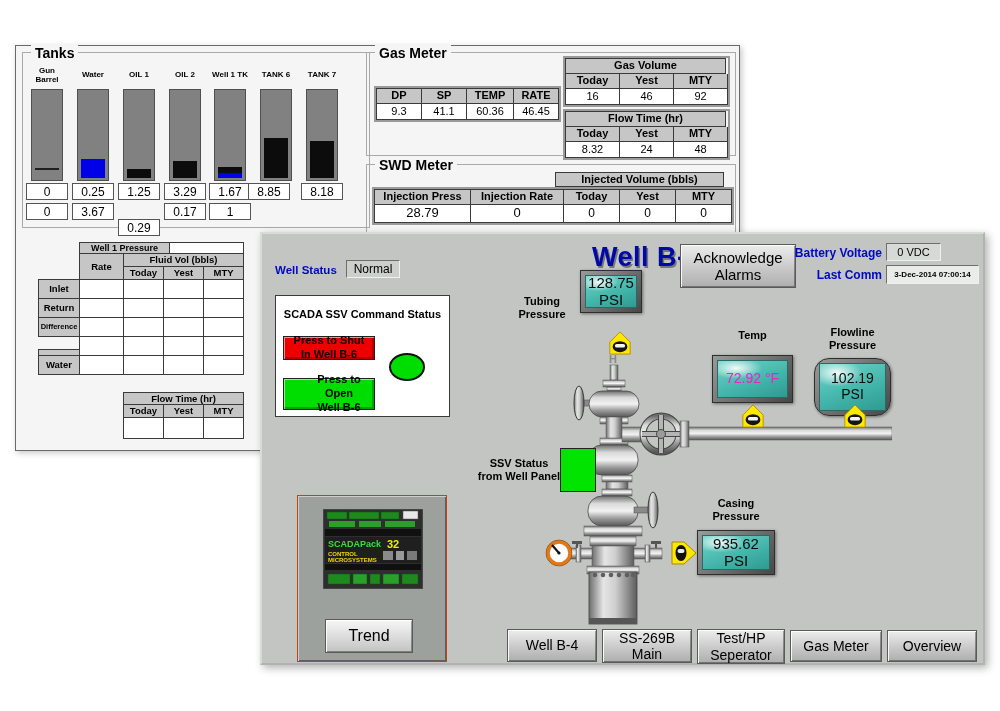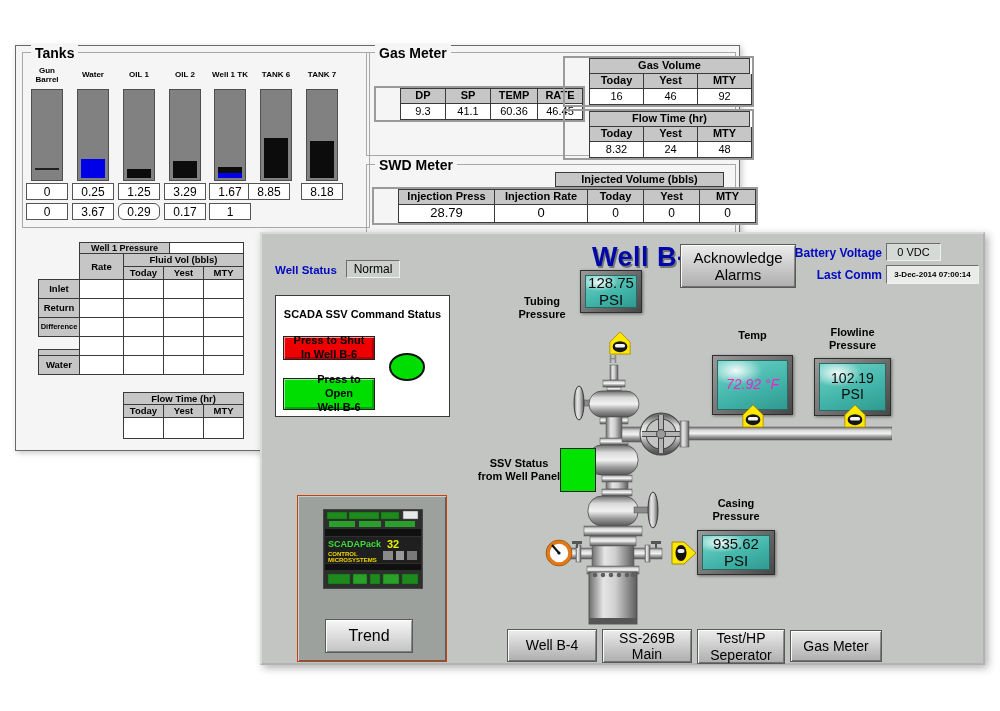--- a/index.html
+++ b/index.html
@@ -10,21 +10,21 @@
   .groupbox{border:1px solid #a9a9a9;}
   .gb-label{position:absolute;top:-8px;left:8px;background:#f5f5f5;padding:0 4px;font-size:14px;font-weight:bold;color:#000;}
   
   .tank-lbl{width:48px;text-align:center;font-size:8px;font-weight:bold;line-height:1.15;white-space:pre-line;}
   .tank-bar{width:32px;height:92px;background:#818181;border:1px solid #4f4f4f;display:flex;flex-direction:column;justify-content:flex-end;padding:0 3px 2px 3px;}
   .fill{width:100%;height:0;}
   .tank-val{width:42px;height:17px;background:#ffffff;border:1px solid #555;font-size:12px;text-align:center;line-height:16px;}
   .tank-val:empty{display:none;}
   
   .tbl{position:absolute;display:block;}
-  .trow{display:flex;margin-left:24px;}
+  .trow{display:flex;}
   .trow + .trow > div{border-top:none;}
   .th{background:#c6c6c6;border:1px solid #3a3a3a;font-weight:bold;font-size:11px;text-align:center;height:14px;line-height:13px;}
   .th + .th{border-left:none;}
   .td{background:#ffffff;border:1px solid #3a3a3a;font-size:11px;text-align:center;height:15px;line-height:14px;}
   .td + .td{border-left:none;}
   .wrap2{border:2px solid #9a9a9a;display:inline-block;}
   .hcell{position:absolute;background:#c6c6c6;border:1px solid #3a3a3a;font-weight:bold;font-size:9.5px;text-align:center;display:flex;align-items:center;justify-content:center;line-height:1;}
   .cell{position:absolute;background:#ffffff;border:1px solid #3a3a3a;font-size:11px;text-align:center;}
   
   #front-win{left:260px;top:232px;width:725px;height:433px;background:#c2c5c2;border:2px solid #b0b4b0;border-top-color:#d8dbd8;border-left-color:#d8dbd8;box-shadow:3px 3px 8px rgba(0,0,0,.3);z-index:2;}
@@ -112,21 +112,21 @@
     <div class="abs tank-val" style="left:10px;top:137px;">0</div>
     <div class="abs tank-val" style="left:56px;top:137px;">0.25</div>
     <div class="abs tank-val" style="left:102px;top:137px;">1.25</div>
     <div class="abs tank-val" style="left:148px;top:137px;">3.29</div>
     <div class="abs tank-val" style="left:193px;top:137px;">1.67</div>
     <div class="abs tank-val" style="left:232px;top:137px;">8.85</div>
     <div class="abs tank-val" style="left:285px;top:137px;">8.18</div>
 
     <div class="abs tank-val" style="left:10px;top:157px;">0</div>
     <div class="abs tank-val" style="left:56px;top:157px;">3.67</div>
-    <div class="abs tank-val" style="left:102px;top:157px;border-radius:6px;">0.29</div>
+    <div class="abs tank-val" style="left:102px;top:173px;">0.29</div>
     <div class="abs tank-val" style="left:148px;top:157px;">0.17</div>
     <div class="abs tank-val" style="left:193px;top:157px;">1</div>
 
     <div class="abs groupbox" style="left:350px;top:6px;width:370px;height:104px;">
       <span class="gb-label">Gas Meter</span>
     </div>
 
     <div class="tbl wrap2" style="left:358px;top:40px;">
       <div class="trow">
         <div class="th" style="width:44px">DP</div>
@@ -343,30 +343,30 @@
 Pressure</div>
     <div class="abs dispframe" style="left:318px;top:36px;width:62px;height:43px;">
       <div class="dispscreen">128.75
 PSI</div>
     </div>
     <svg class="abs xmtr" style="left:345px;top:97px;">
         <use href="#xmtr-sym"></use>
       </svg>
 
     <div class="abs fld-lbl" style="left:450px;top:95px;width:81px;">Temp</div>
-    <div class="abs dispframe" style="left:450px;top:121px;width:81px;height:60px;font-style:italic;">
+    <div class="abs dispframe" style="left:450px;top:121px;width:81px;height:48px;">
       <div class="dispscreen" style="font-size: 14px; color: rgb(238, 34, 204);">72.92 °F</div>
     </div>
     <svg class="abs xmtr" style="left:478px;top:170px;">
         <use href="#xmtr-sym"></use>
       </svg>
 
     <div class="abs fld-lbl" style="left:552px;top:92px;width:77px;">Flowline
 Pressure</div>
-    <div class="abs dispframe" style="left:552px;top:124px;width:77px;height:58px;">
+    <div class="abs dispframe" style="left:552px;top:124px;width:77px;height:58px;border-radius:15px;">
       <div class="dispscreen" style="font-size:14px;">102.19 PSI</div>
     </div>
     <svg class="abs xmtr" style="left:580px;top:170px;">
         <use href="#xmtr-sym"></use>
       </svg>
 
     <div class="abs fld-lbl" style="left:211px;top:223px;width:92px;">SSV Status
 from Well Panel</div>
     <div class="abs sq-ind" style="left:298px;top:214px;width:36px;height:44px;"></div>
 
@@ -405,14 +405,15 @@
       </svg>
       <div class="abs btn" style="left:27px;top:123px;width:88px;height:34px;font-size:16px;background:linear-gradient(180deg,#f7f7f7,#c3c3c3);">Trend</div>
     </div>
 
     <div class="abs btn" style="left:245px;top:395px;width:90px;height:33px;">Well B-4</div>
     <div class="abs btn" style="left:340px;top:395px;width:90px;height:34px;">SS-269B
 Main</div>
     <div class="abs btn" style="left:435px;top:395px;width:88px;height:35px;">Test/HP
 Seperator</div>
     <div class="abs btn" style="left:528px;top:396px;width:92px;height:32px;">Gas Meter</div>
+    <div class="abs btn" style="left:625px;top:396px;width:90px;height:32px;">Overview</div>
   </div>
 </div>
 
 </body></html>

